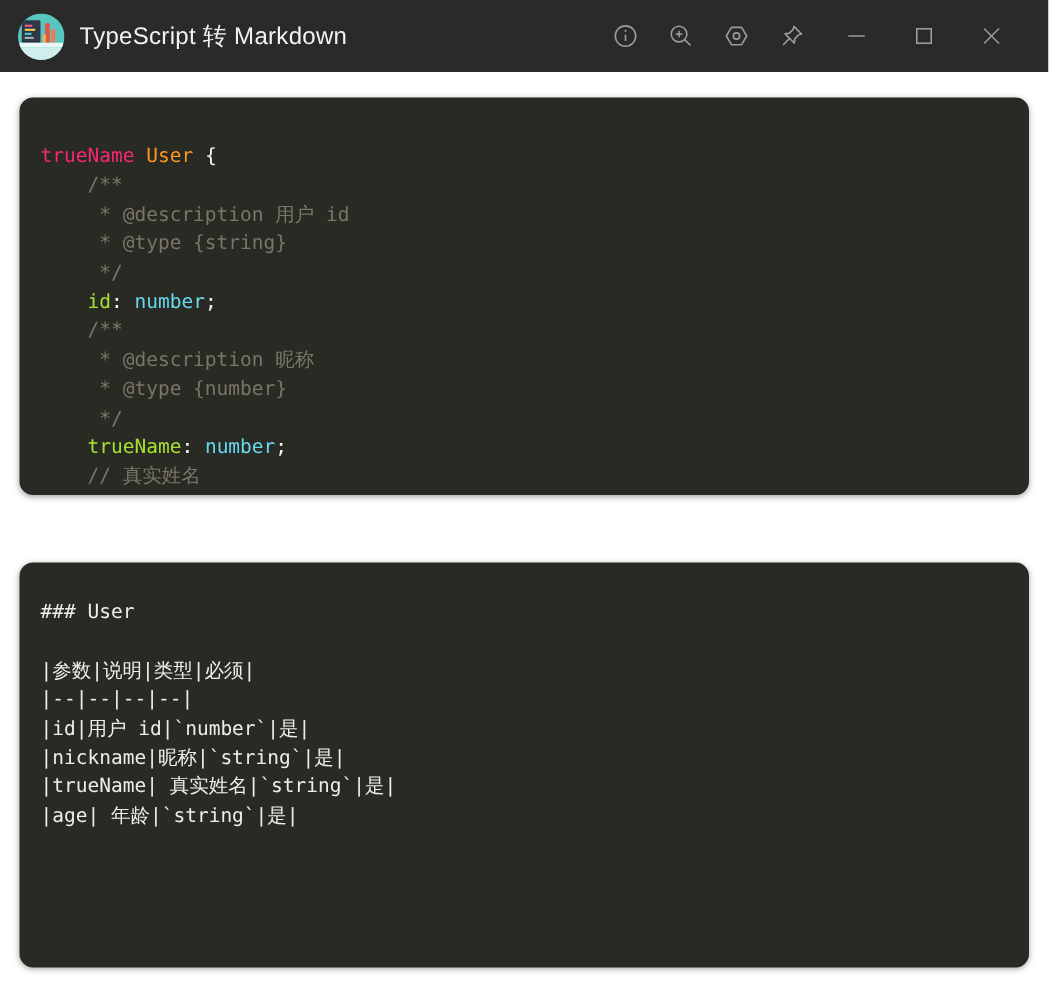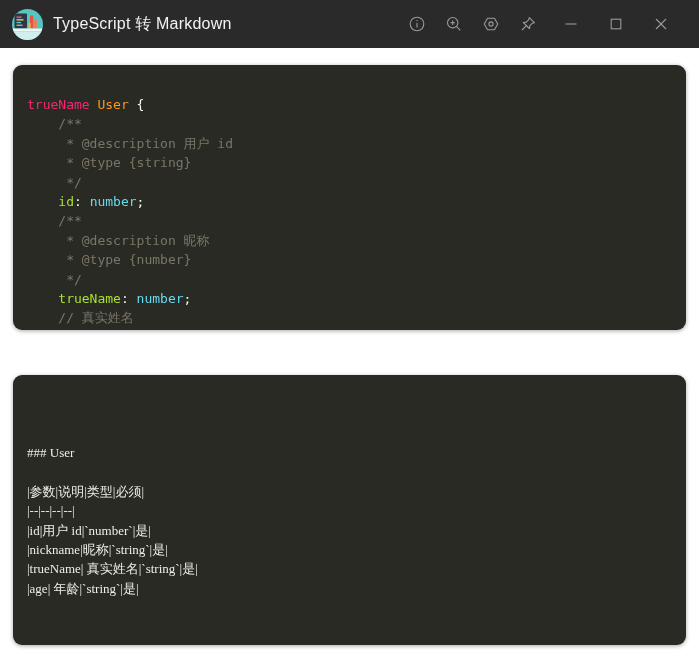--- a/index.html
+++ b/index.html
@@ -67,21 +67,21 @@
   .panel.markdown{top:375px;height:270px;}
   pre.codeblock{
     font-family:"DejaVu Sans Mono", monospace;
     font-size:13px;
     line-height:19.4px;
     color:var(--c-pl);
     padding:30px 14px 0 14px;
     white-space:pre;
     overflow:hidden;
   }
-  .panel.markdown pre.codeblock{padding-top:68px;color:var(--c-md);font-family:Liberation Serif, serif;}
+  .panel.markdown pre.codeblock{padding-top:24px;color:var(--c-md);}
   .tk-kw{color:var(--c-kw);}
   .tk-cls{color:var(--c-cls);text-align:center;}
   .tk-prop{color:var(--c-prop);}
   .tk-typ{color:var(--c-typ);}
   .tk-cm{color:var(--c-cm);}
   .tk-pl{color:var(--c-pl);}
   
   .button-row{
     position:absolute;
     top:339px;left:0;

